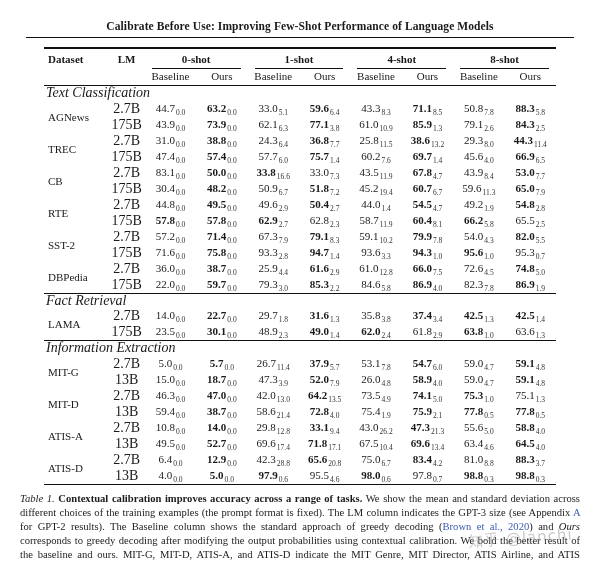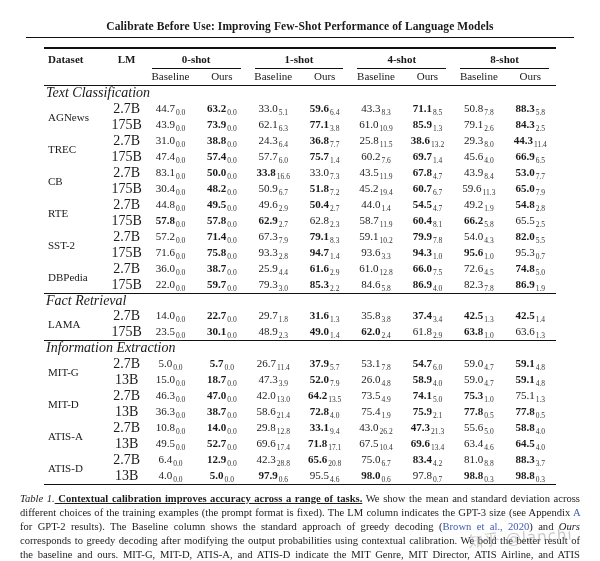--- a/index.html
+++ b/index.html
@@ -41,21 +41,21 @@
   tr.section-row.ruled td { border-top:1.1px solid #111; }
   .num { font-size:11px; }
   .num.bold { font-weight:bold; }
   .sub { font-size:7.5px; position:relative; top:3px; margin-left:1px; color:#333; }
 
   .caption {
     margin:7px 20px 0 20px; text-align:justify; font-size:10.6px;
     line-height:1.33; color:#1c1c1c;
   }
   .caption .seg-italic { font-style:italic; }
-  .caption .seg-bold { font-weight:bold;text-decoration:underline; }
+  .caption .seg-bold { font-weight:bold; }
   .caption .seg-link { color:#3b5bb5; }
   .watermark {
     position:absolute; top:527px; left:468px; width:160px;
     font-family:"DejaVu Sans",sans-serif; font-size:15px; letter-spacing:1px;
     color:rgba(155,155,155,0.55); transform:rotate(-4deg); pointer-events:none;
   }
 </style>
 </head>
 <body>
 
@@ -307,21 +307,21 @@
             <td><span class="num bold">47.0</span><span class="sub">0.0</span></td>
             <td><span class="num">42.0</span><span class="sub">13.0</span></td>
             <td><span class="num bold">64.2</span><span class="sub">13.5</span></td>
             <td><span class="num">73.5</span><span class="sub">4.9</span></td>
             <td><span class="num bold">74.1</span><span class="sub">5.0</span></td>
             <td><span class="num bold">75.3</span><span class="sub">1.0</span></td>
             <td><span class="num">75.1</span><span class="sub">1.3</span></td>
           </tr>
           <tr>
             <td class="lm">13B</td>
-            <td><span class="num">36.3</span><span class="sub">0.0</span></td>
+            <td><span class="num">59.4</span><span class="sub">0.0</span></td>
             <td><span class="num bold">38.7</span><span class="sub">0.0</span></td>
             <td><span class="num">58.6</span><span class="sub">21.4</span></td>
             <td><span class="num bold">72.8</span><span class="sub">4.0</span></td>
             <td><span class="num">75.4</span><span class="sub">1.9</span></td>
             <td><span class="num bold">75.9</span><span class="sub">2.1</span></td>
             <td><span class="num bold">77.8</span><span class="sub">0.5</span></td>
             <td><span class="num bold">77.8</span><span class="sub">0.5</span></td>
           </tr>
           <tr>
             <td rowspan="2" class="dataset">ATIS-A</td>

